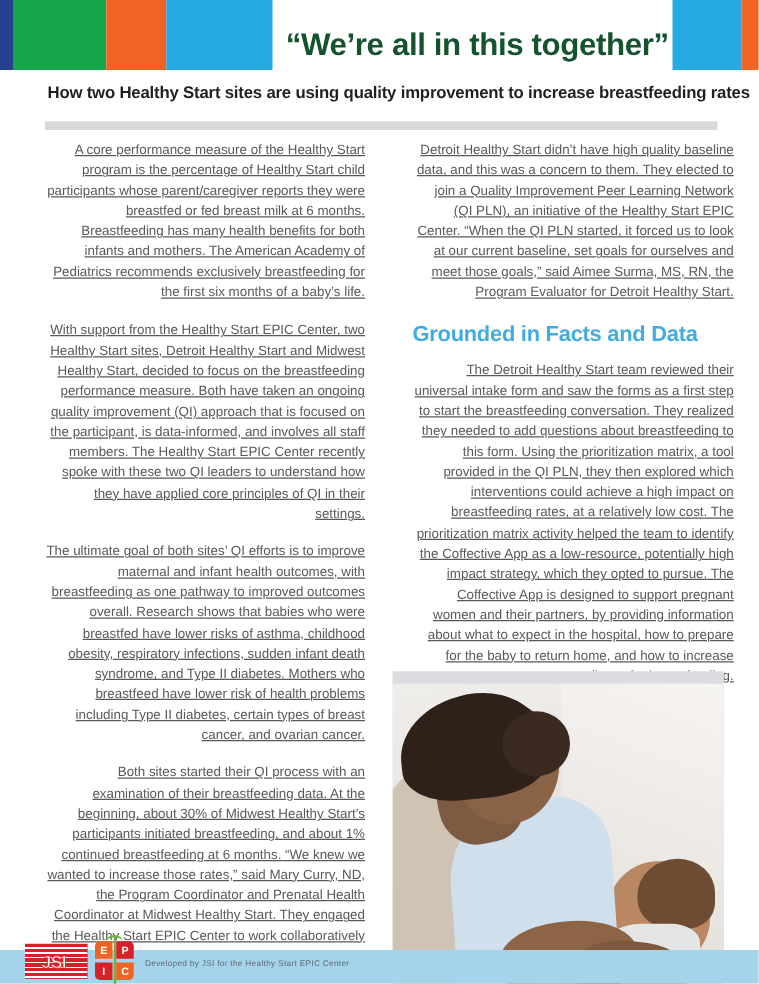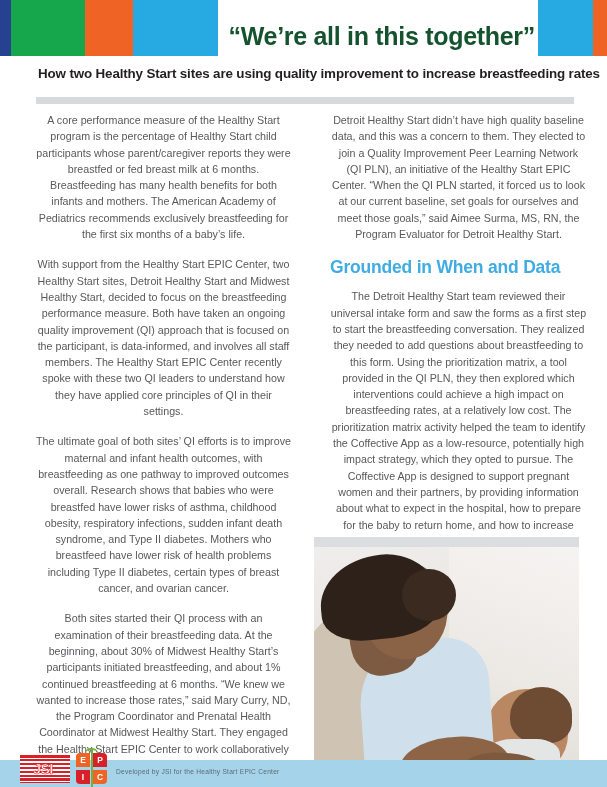--- a/index.html
+++ b/index.html
@@ -75,21 +75,22 @@
     width: 257px;
   }
   .col-left  { left: 35px; }
   .col-right { left: 330px; }
 
   .col p {
     margin: 0 0 14px 0;
     font-size: 10.7px;
     line-height: 16.3px;
     color: #58595b;
-    text-align: center;
+    text-align: right;
+    text-decoration: underline;
   }
 
   h2.section-heading {
     margin: 4px 0 10px 0;
     font-size: 17.5px;
     font-weight: bold;
     color: #40ace2;
     letter-spacing: -0.2px;
     line-height: 22px;
   }
@@ -320,21 +321,21 @@
 
 <div class="col col-left">
   <p>A core performance measure of the Healthy Start program is the percentage of Healthy Start child participants whose parent/caregiver reports they were breastfed or fed breast milk at 6 months. Breastfeeding has many health benefits for both infants and mothers. The American Academy of Pediatrics recommends exclusively breastfeeding for the first six months of a baby’s life.</p>
   <p>With support from the Healthy Start EPIC Center, two Healthy Start sites, Detroit Healthy Start and Midwest Healthy Start, decided to focus on the breastfeeding performance measure. Both have taken an ongoing quality improvement (QI) approach that is focused on the participant, is data-informed, and involves all staff members. The Healthy Start EPIC Center recently spoke with these two QI leaders to understand how they have applied core principles of QI in their settings.</p>
   <p>The ultimate goal of both sites’ QI efforts is to improve maternal and infant health outcomes, with breastfeeding as one pathway to improved outcomes overall. Research shows that babies who were breastfed have lower risks of asthma, childhood obesity, respiratory infections, sudden infant death syndrome, and Type II diabetes. Mothers who breastfeed have lower risk of health problems including Type II diabetes, certain types of breast cancer, and ovarian cancer.</p>
   <p>Both sites started their QI process with an examination of their breastfeeding data. At the beginning, about 30% of Midwest Healthy Start’s participants initiated breastfeeding, and about 1% continued breastfeeding at 6 months. “We knew we wanted to increase those rates,” said Mary Curry, ND, the Program Coordinator and Prenatal Health Coordinator at Midwest Healthy Start. They engaged the Healthy Start EPIC Center to work collaboratively on increasing this percentage.</p>
 </div>
 
 <div class="col col-right">
   <p>Detroit Healthy Start didn’t have high quality baseline data, and this was a concern to them. They elected to join a Quality Improvement Peer Learning Network (QI PLN), an initiative of the Healthy Start EPIC Center. “When the QI PLN started, it forced us to look at our current baseline, set goals for ourselves and meet those goals,” said Aimee Surma, MS, RN, the Program Evaluator for Detroit Healthy Start.</p>
-  <h2 class="section-heading">Grounded in When and Data</h2>
+  <h2 class="section-heading">Grounded in Facts and Data</h2>
   <p>The Detroit Healthy Start team reviewed their universal intake form and saw the forms as a first step to start the breastfeeding conversation. They realized they needed to add questions about breastfeeding to this form. Using the prioritization matrix, a tool provided in the QI PLN, they then explored which interventions could achieve a high impact on breastfeeding rates, at a relatively low cost. The prioritization matrix activity helped the team to identify the Coffective App as a low-resource, potentially high impact strategy, which they opted to pursue. The Coffective App is designed to support pregnant women and their partners, by providing information about what to expect in the hospital, how to prepare for the baby to return home, and how to increase readiness for breastfeeding.</p>
 </div>
 
 <div class="photo-wrap">
   <div class="photo-topband"></div>
   <div class="photo">
     <div class="ph-bg"></div>
     <div class="ph-body"></div>
     <div class="ph-babyhead"></div>
     <div class="ph-babyhair"></div>

